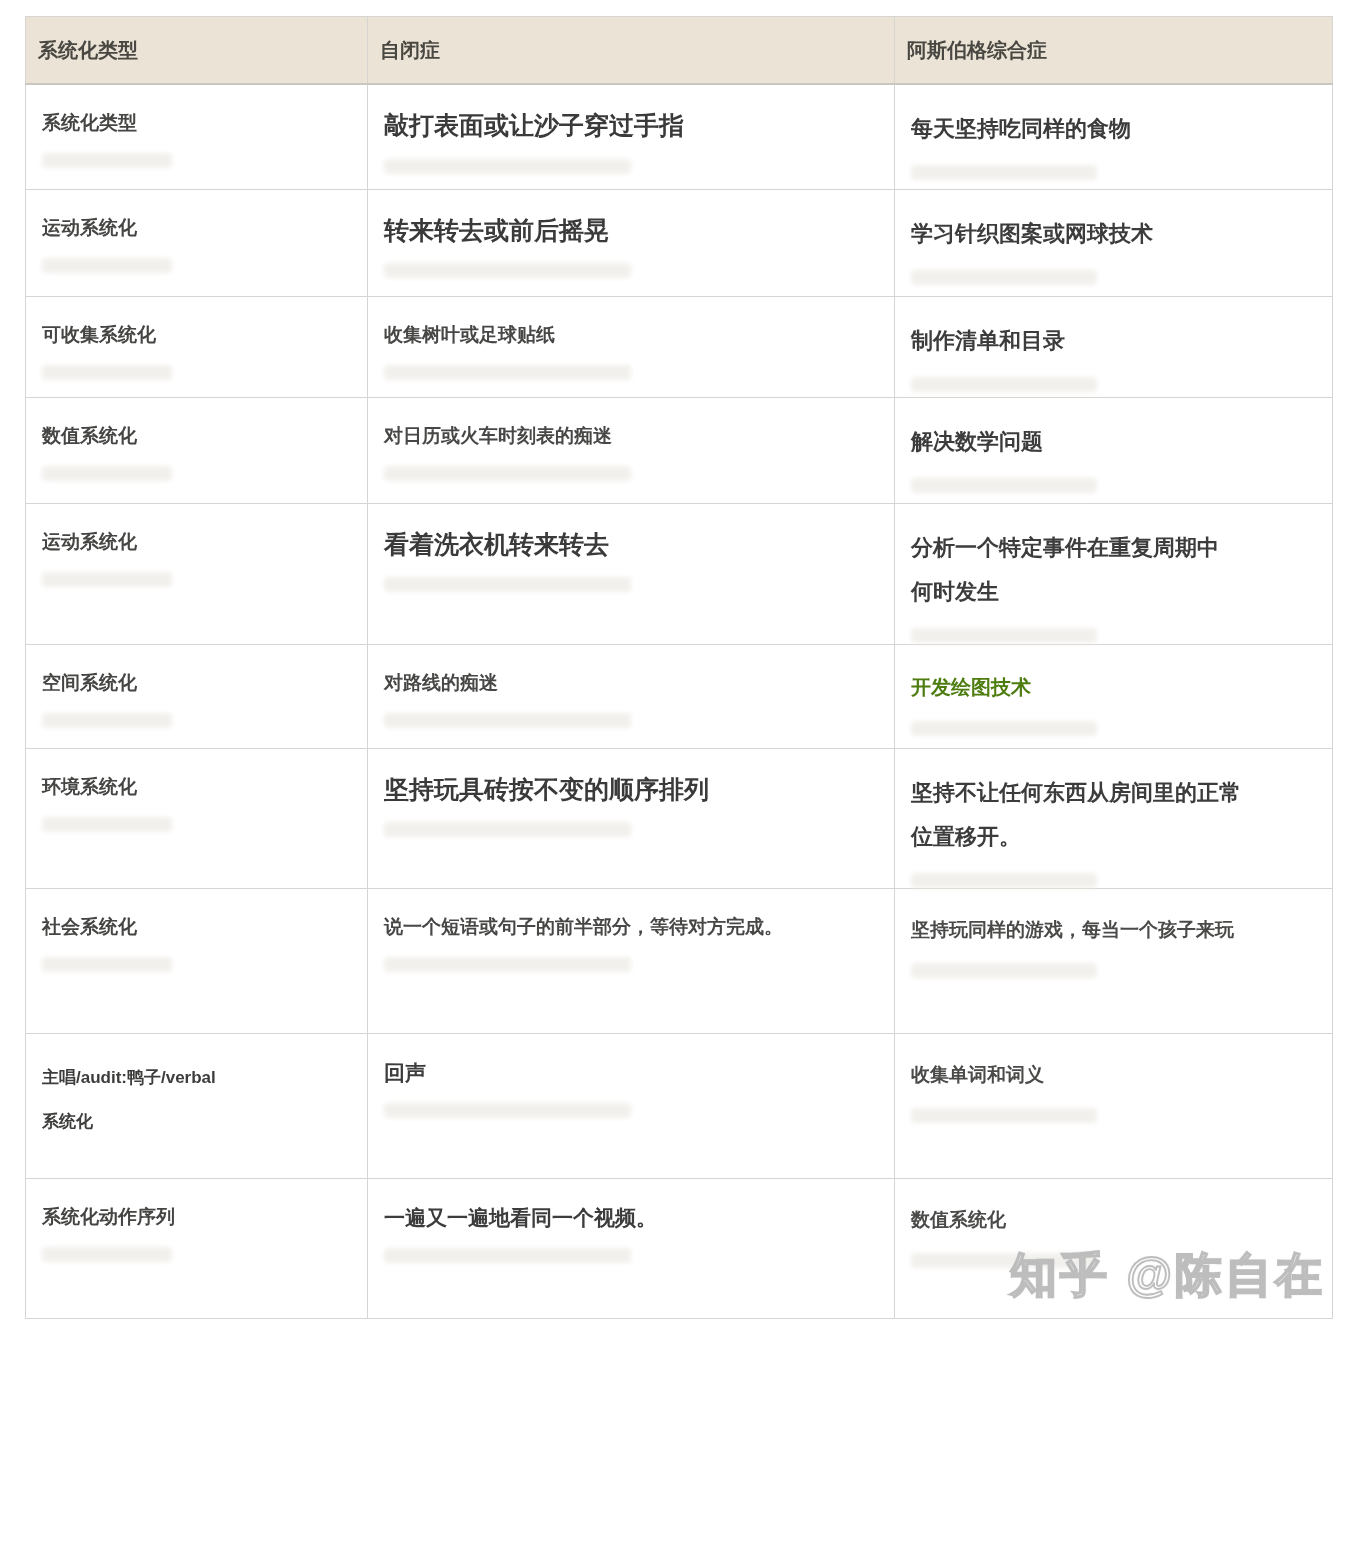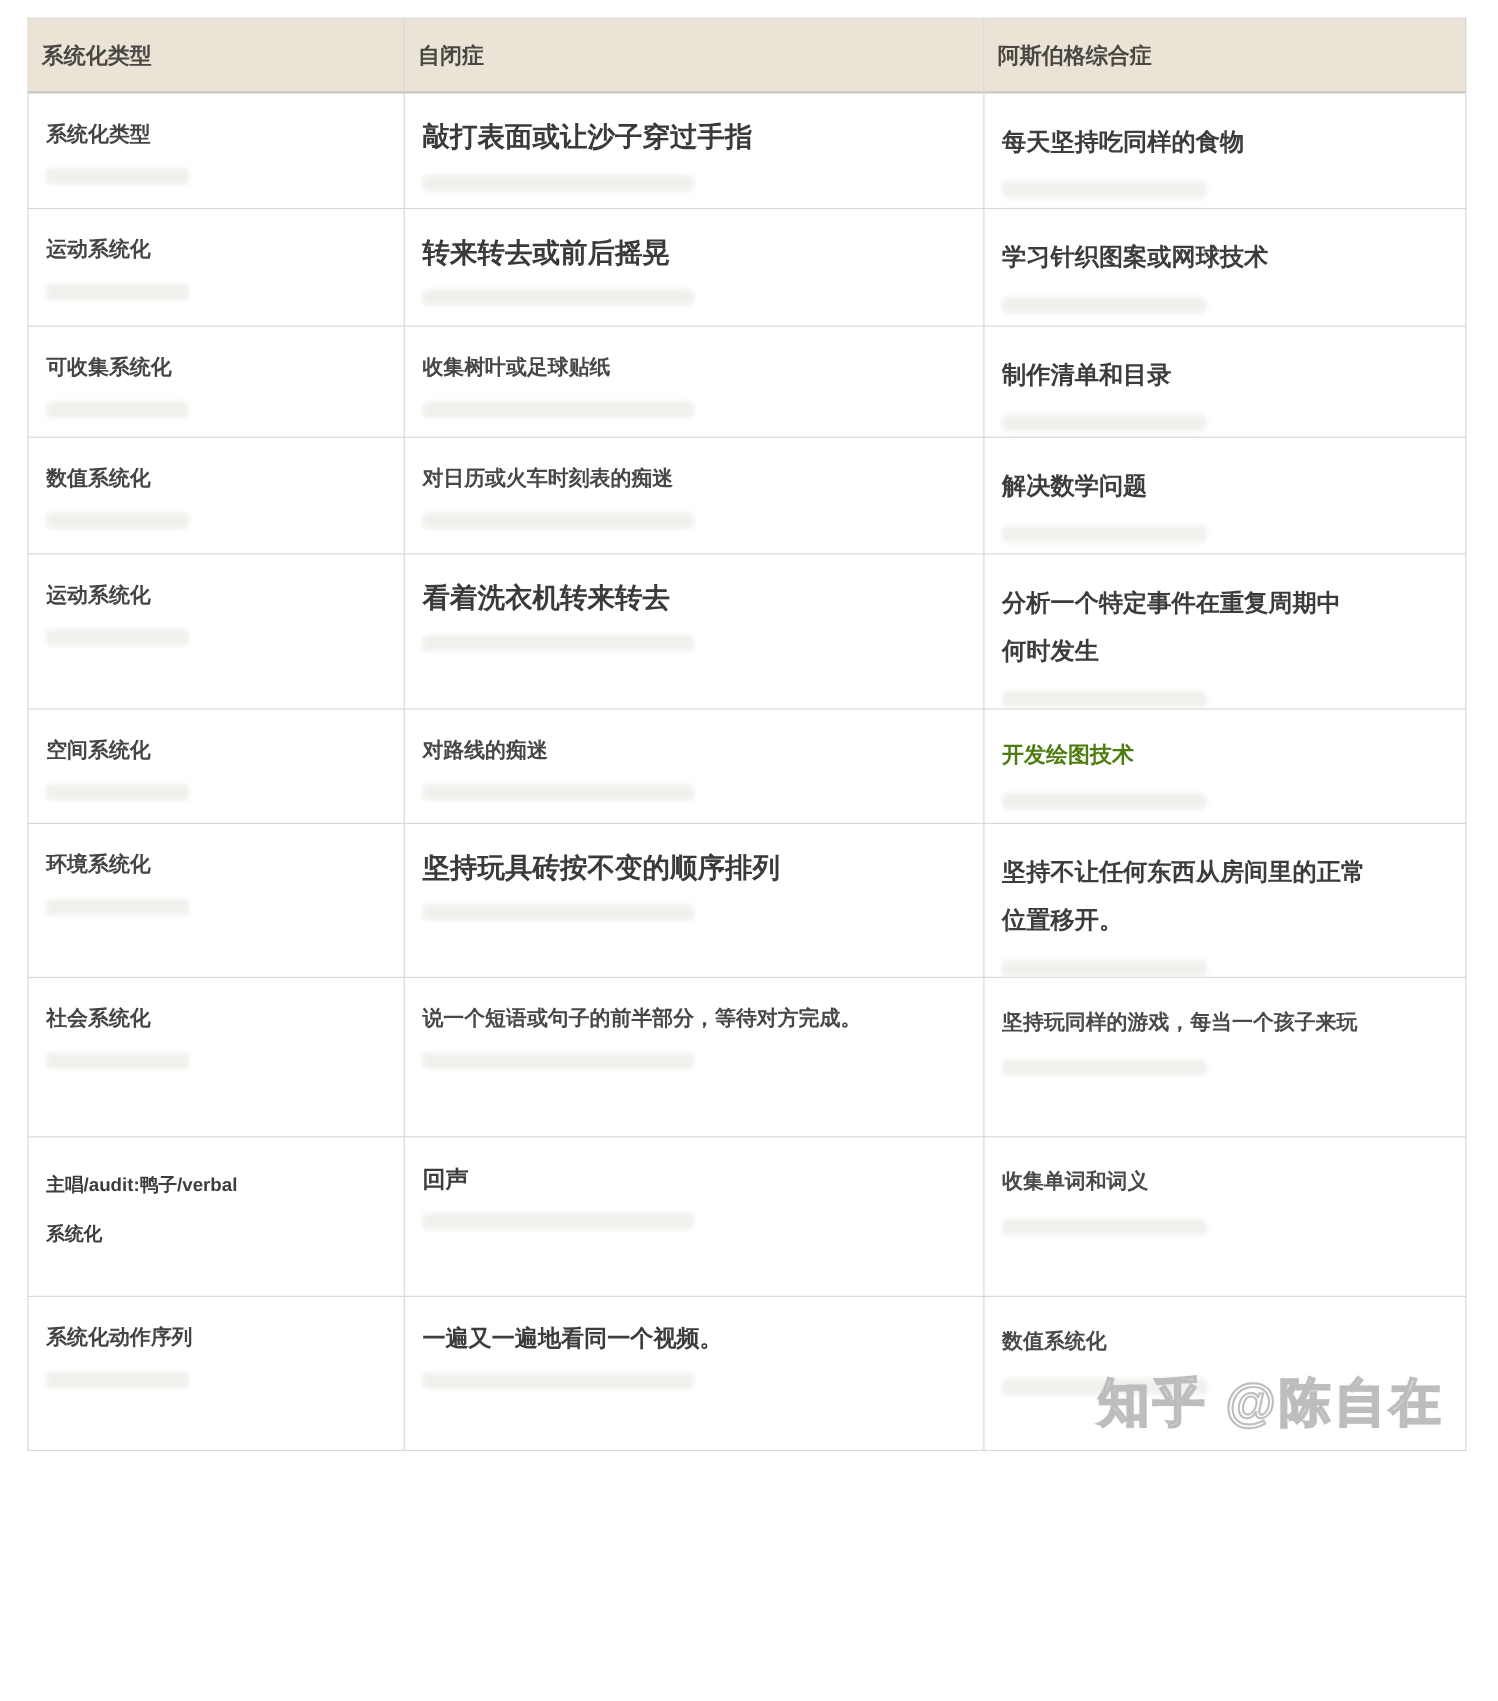--- a/index.html
+++ b/index.html
@@ -85,21 +85,21 @@
     height: 15px;
     margin-top: 14px;
     border-radius: 4px;
     background: #f0eeea;
     filter: blur(2px);
     opacity: 0.85;
   }
 
   .watermark {
     position: absolute;
-    right: 20px;
+    right: 8px;
     bottom: 12px;
     font-size: 47px;
     font-weight: 600;
     letter-spacing: 3px;
     color: rgba(255,255,255,0.92);
     -webkit-text-stroke: 1.8px #bdbdbd;
     text-shadow: 0 0 2px rgba(170,170,170,0.55);
     white-space: nowrap;
   }
 </style>

